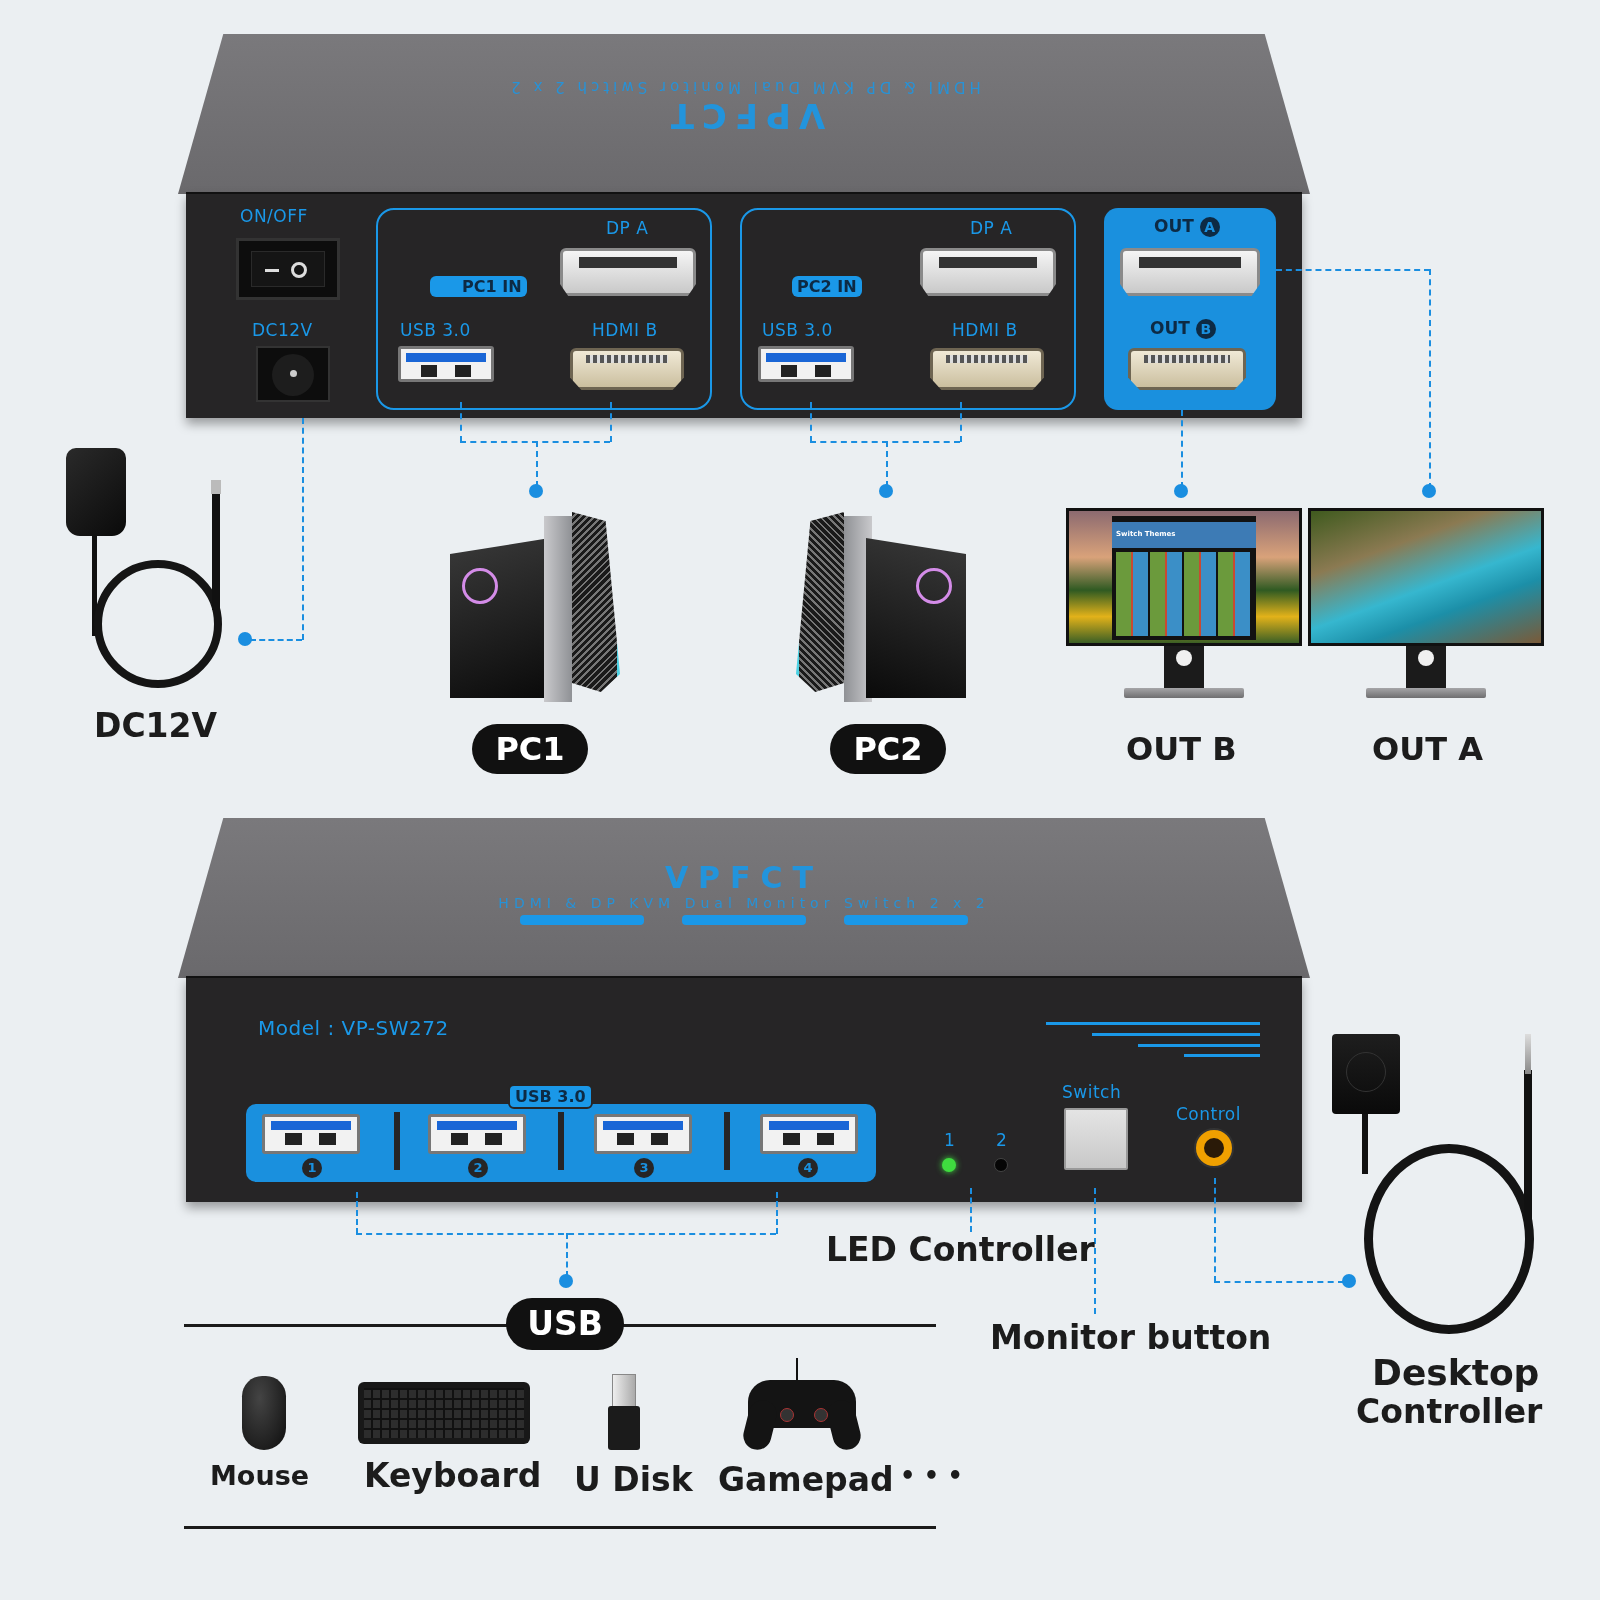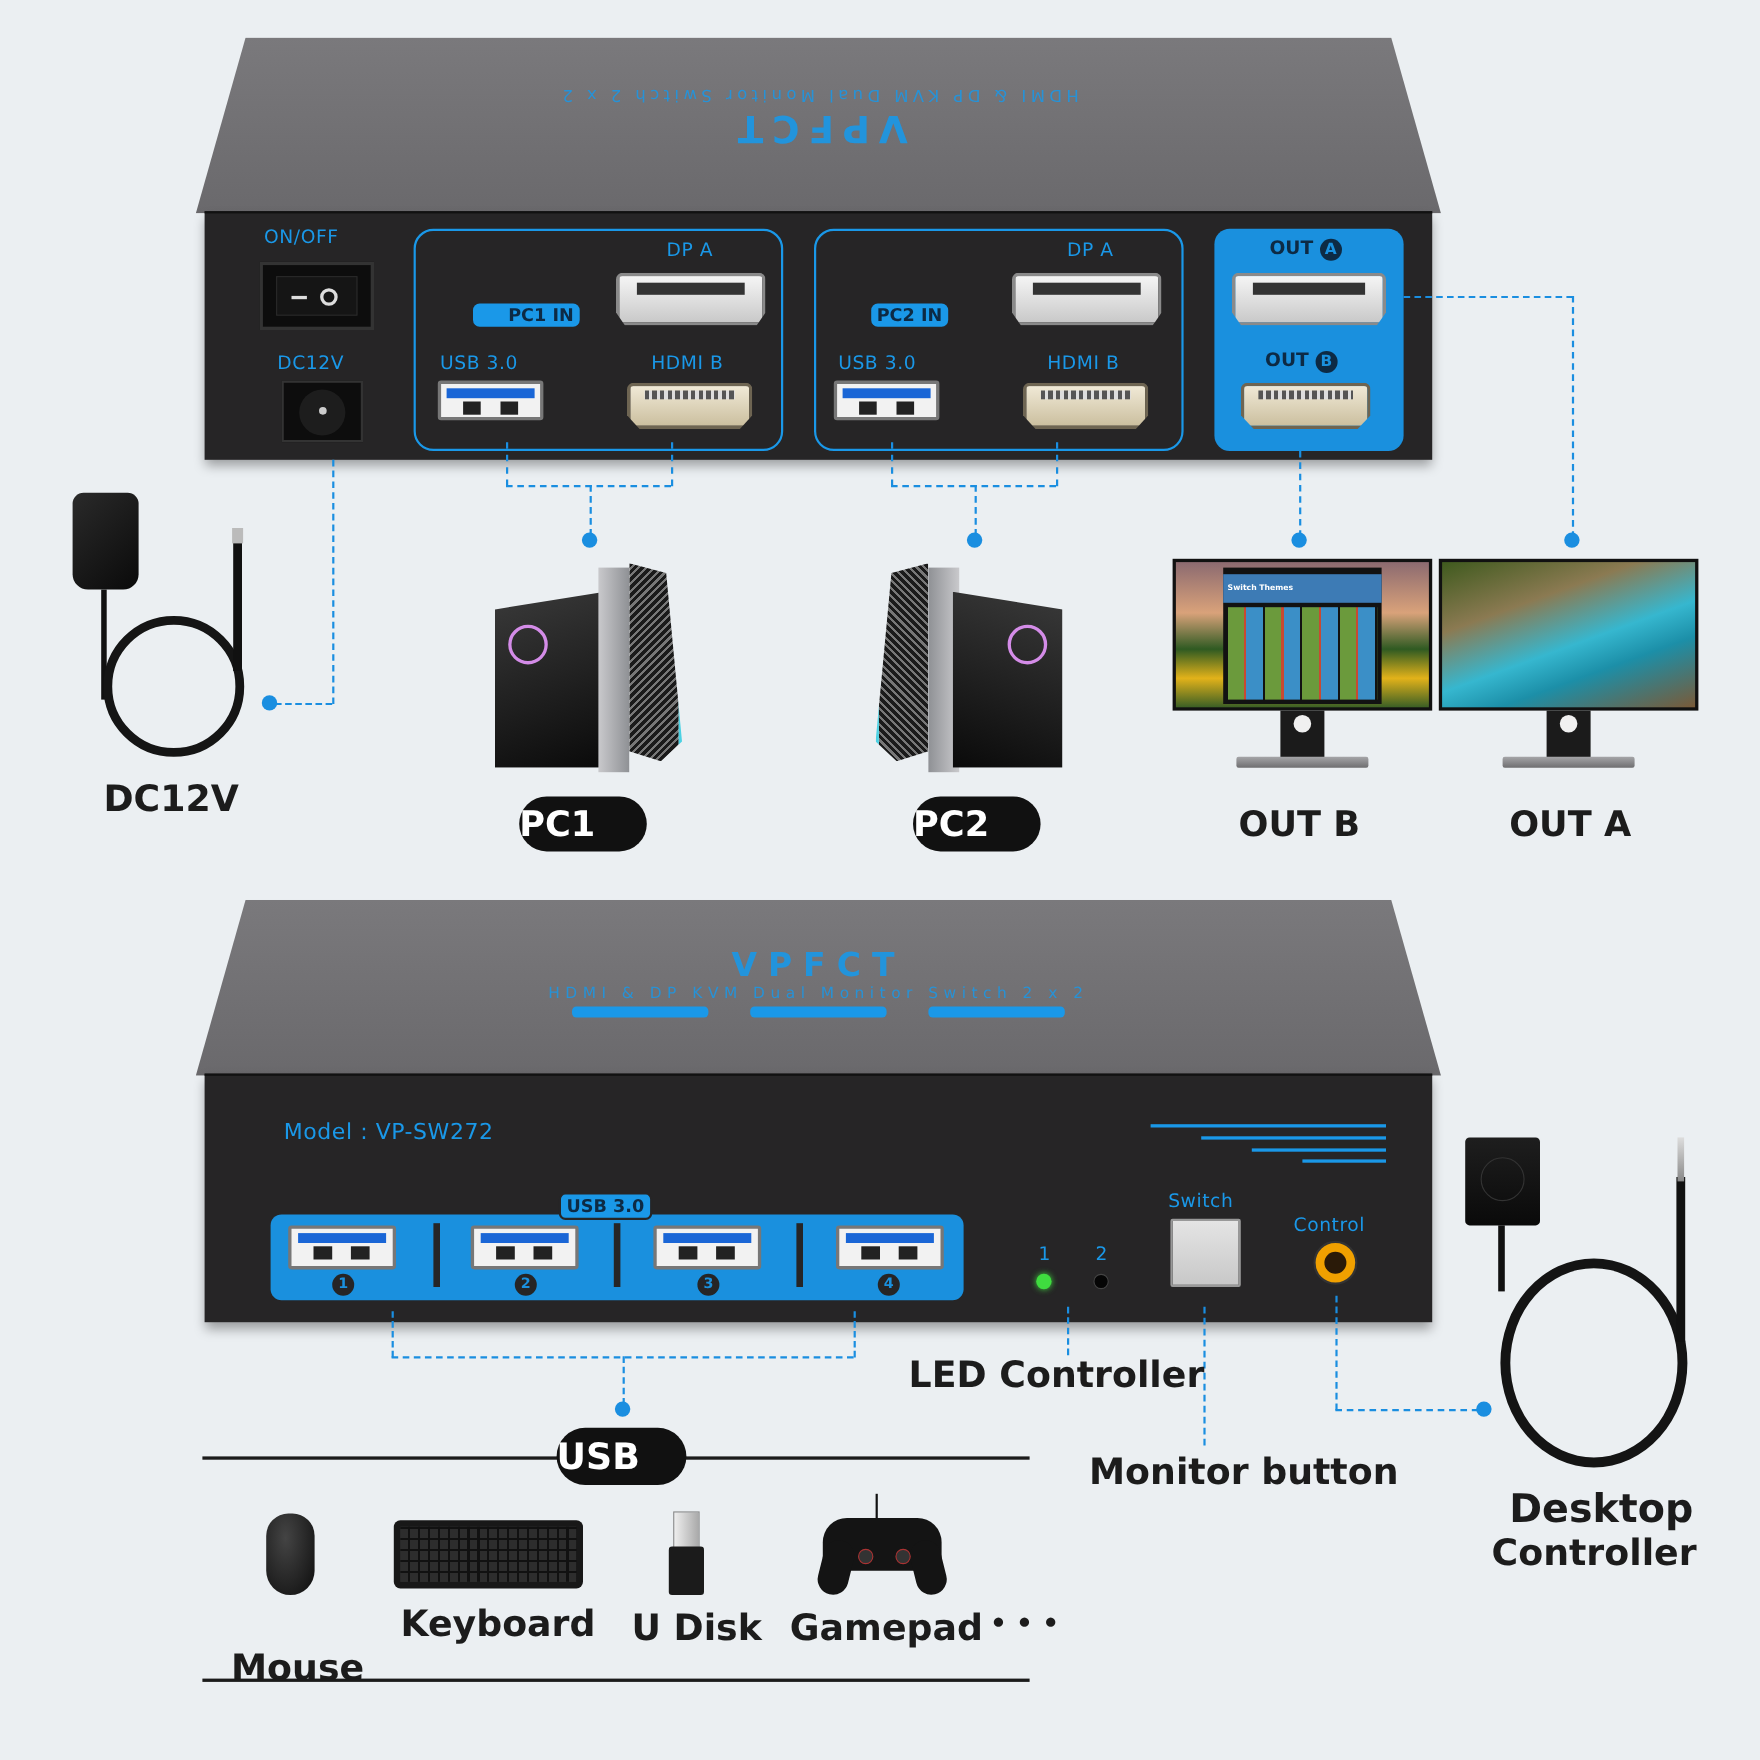--- a/index.html
+++ b/index.html
@@ -4,21 +4,21 @@
 <style>
 *{box-sizing:border-box;margin:0;padding:0}
 html,body{width:1600px;height:1600px;background:#ebeff2;overflow:hidden;font-family:"DejaVu Sans",sans-serif}
 .abs{position:absolute}
 .blue{color:#1a98e8}
 .lbl{font-family:"DejaVu Sans",sans-serif;color:#1a98e8;font-size:17px;letter-spacing:0.5px;white-space:nowrap}
 .dash-v{position:absolute;border-left:2px dashed #1a8ee0;width:0}
 .dash-h{position:absolute;border-top:2px dashed #1a8ee0;height:0}
 .dot{position:absolute;width:14px;height:14px;border-radius:50%;background:#1a8ee0}
 .cap{position:absolute;font-family:"DejaVu Sans",sans-serif;font-weight:bold;color:#1c1c1c;white-space:nowrap}
-.pill{position:absolute;background:#111;color:#fff;font-weight:bold;font-family:"DejaVu Sans",sans-serif;border-radius:26px;text-align:left}
+.pill{position:absolute;background:#111;color:#fff;font-weight:bold;font-family:"DejaVu Sans",sans-serif;border-radius:26px;text-align:center}
 
 .top{position:absolute;background:linear-gradient(180deg,#7a797c,#6a696c);clip-path:polygon(4% 0,96% 0,100% 100%,0 100%)}
 .front{position:absolute;background:#262526;border-top:2px solid #111;box-shadow:0 6px 10px rgba(0,0,0,.35)}
 .port-dp{position:absolute;background:linear-gradient(#f5f5f5,#c9c9c9);border:3px solid #8a8a8a;border-radius:6px 6px 6px 6px;clip-path:polygon(0 0,100% 0,100% 75%,94% 100%,6% 100%,0 75%)}
 .port-dp::after{content:"";position:absolute;left:12%;right:12%;top:14%;height:26%;background:#333}
 .port-hdmi{position:absolute;background:linear-gradient(#f0e9d6,#cbbf9f);border:3px solid #6e6552;border-radius:6px;clip-path:polygon(0 0,100% 0,100% 70%,90% 100%,10% 100%,0 70%)}
 .port-hdmi::after{content:"";position:absolute;left:12%;right:12%;top:12%;height:22%;background:repeating-linear-gradient(90deg,#555 0 4px,#ddd 4px 7px)}
 .port-usb{position:absolute;background:#f2f2f2;border:3px solid #777;border-radius:3px}
 .port-usb::before{content:"";position:absolute;left:6%;right:6%;top:4px;height:9px;background:#1a66d6}
 .port-usb::after{content:"";position:absolute;left:22%;width:18%;top:16px;height:12px;background:#222;box-shadow:34px 0 0 #222}
@@ -230,21 +230,21 @@
   <div class="abs" style="left:1524px;top:1070px;width:8px;height:150px;background:#111"></div>
   <div class="abs" style="left:1525px;top:1034px;width:6px;height:40px;background:linear-gradient(#ddd,#888)"></div>
 </div>
 <div class="cap" style="left:1372px;top:1352px;font-size:36px;">Desktop</div>
 <div class="cap" style="left:1356px;top:1392px;font-size:33px;">Controller</div>
 
 <div class="abs" style="left:184px;top:1324px;width:752px;height:3px;background:#1b1b1b"></div>
 <div class="pill" style="left:506px;top:1298px;width:118px;height:52px;font-size:33px;line-height:52px;">USB</div>
 
 <div class="abs" style="left:242px;top:1376px;width:44px;height:74px;background:radial-gradient(ellipse at 40% 30%,#444,#0d0d0d);border-radius:22px 22px 24px 24px;"></div>
-<div class="cap" style="left:210px;top:1460px;font-size:33px;margin-top:36px;">Mouse</div>
+<div class="cap" style="left:210px;top:1460px;font-size:27px;">Mouse</div>
 
 <div class="abs" style="left:358px;top:1382px;width:172px;height:62px;background:#181818;border-radius:6px;padding:6px;">
   <div style="width:100%;height:100%;background:repeating-linear-gradient(90deg,#2d2d2d 0 7px,#111 7px 9px),repeating-linear-gradient(0deg,#2d2d2d 0 8px,#111 8px 10px);background-blend-mode:darken"></div>
 </div>
 <div class="cap" style="left:364px;top:1456px;font-size:33px;">Keyboard</div>
 
 <div>
   <div class="abs" style="left:612px;top:1374px;width:24px;height:34px;background:linear-gradient(90deg,#eee,#aaa);border:1px solid #888"></div>
   <div class="abs" style="left:608px;top:1406px;width:32px;height:44px;background:#1b1b1b;border-radius:3px"></div>
 </div>

